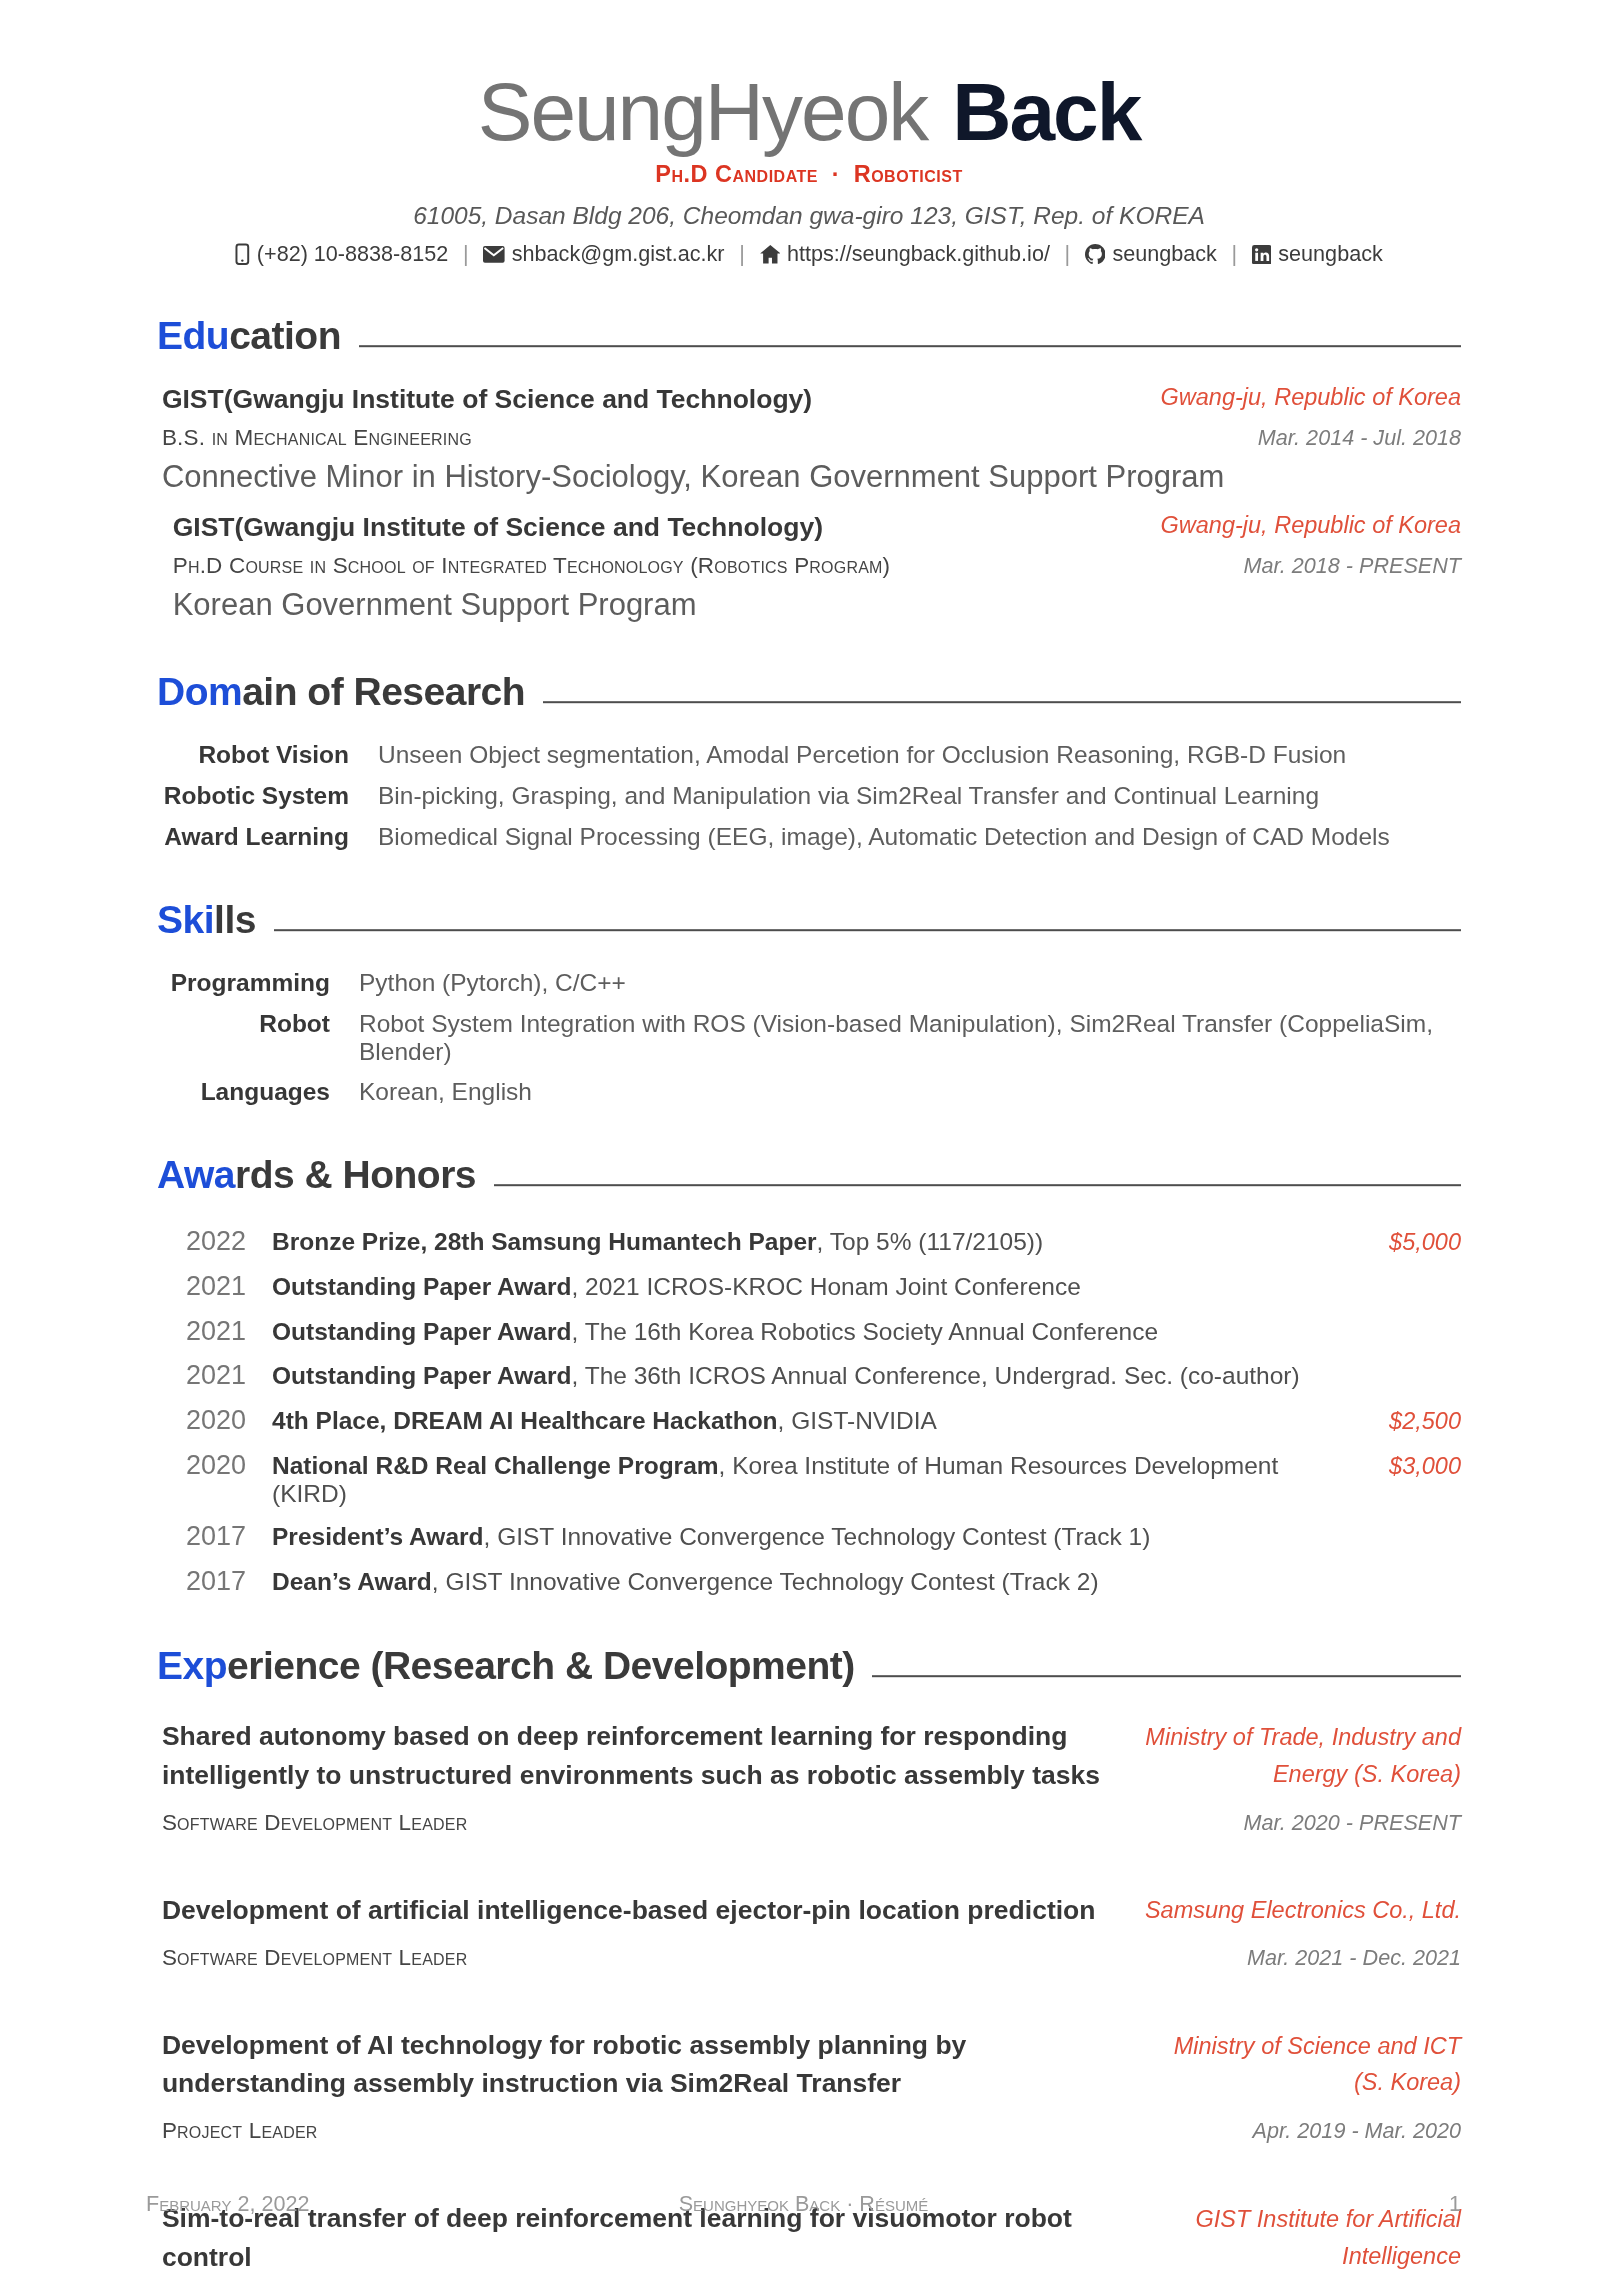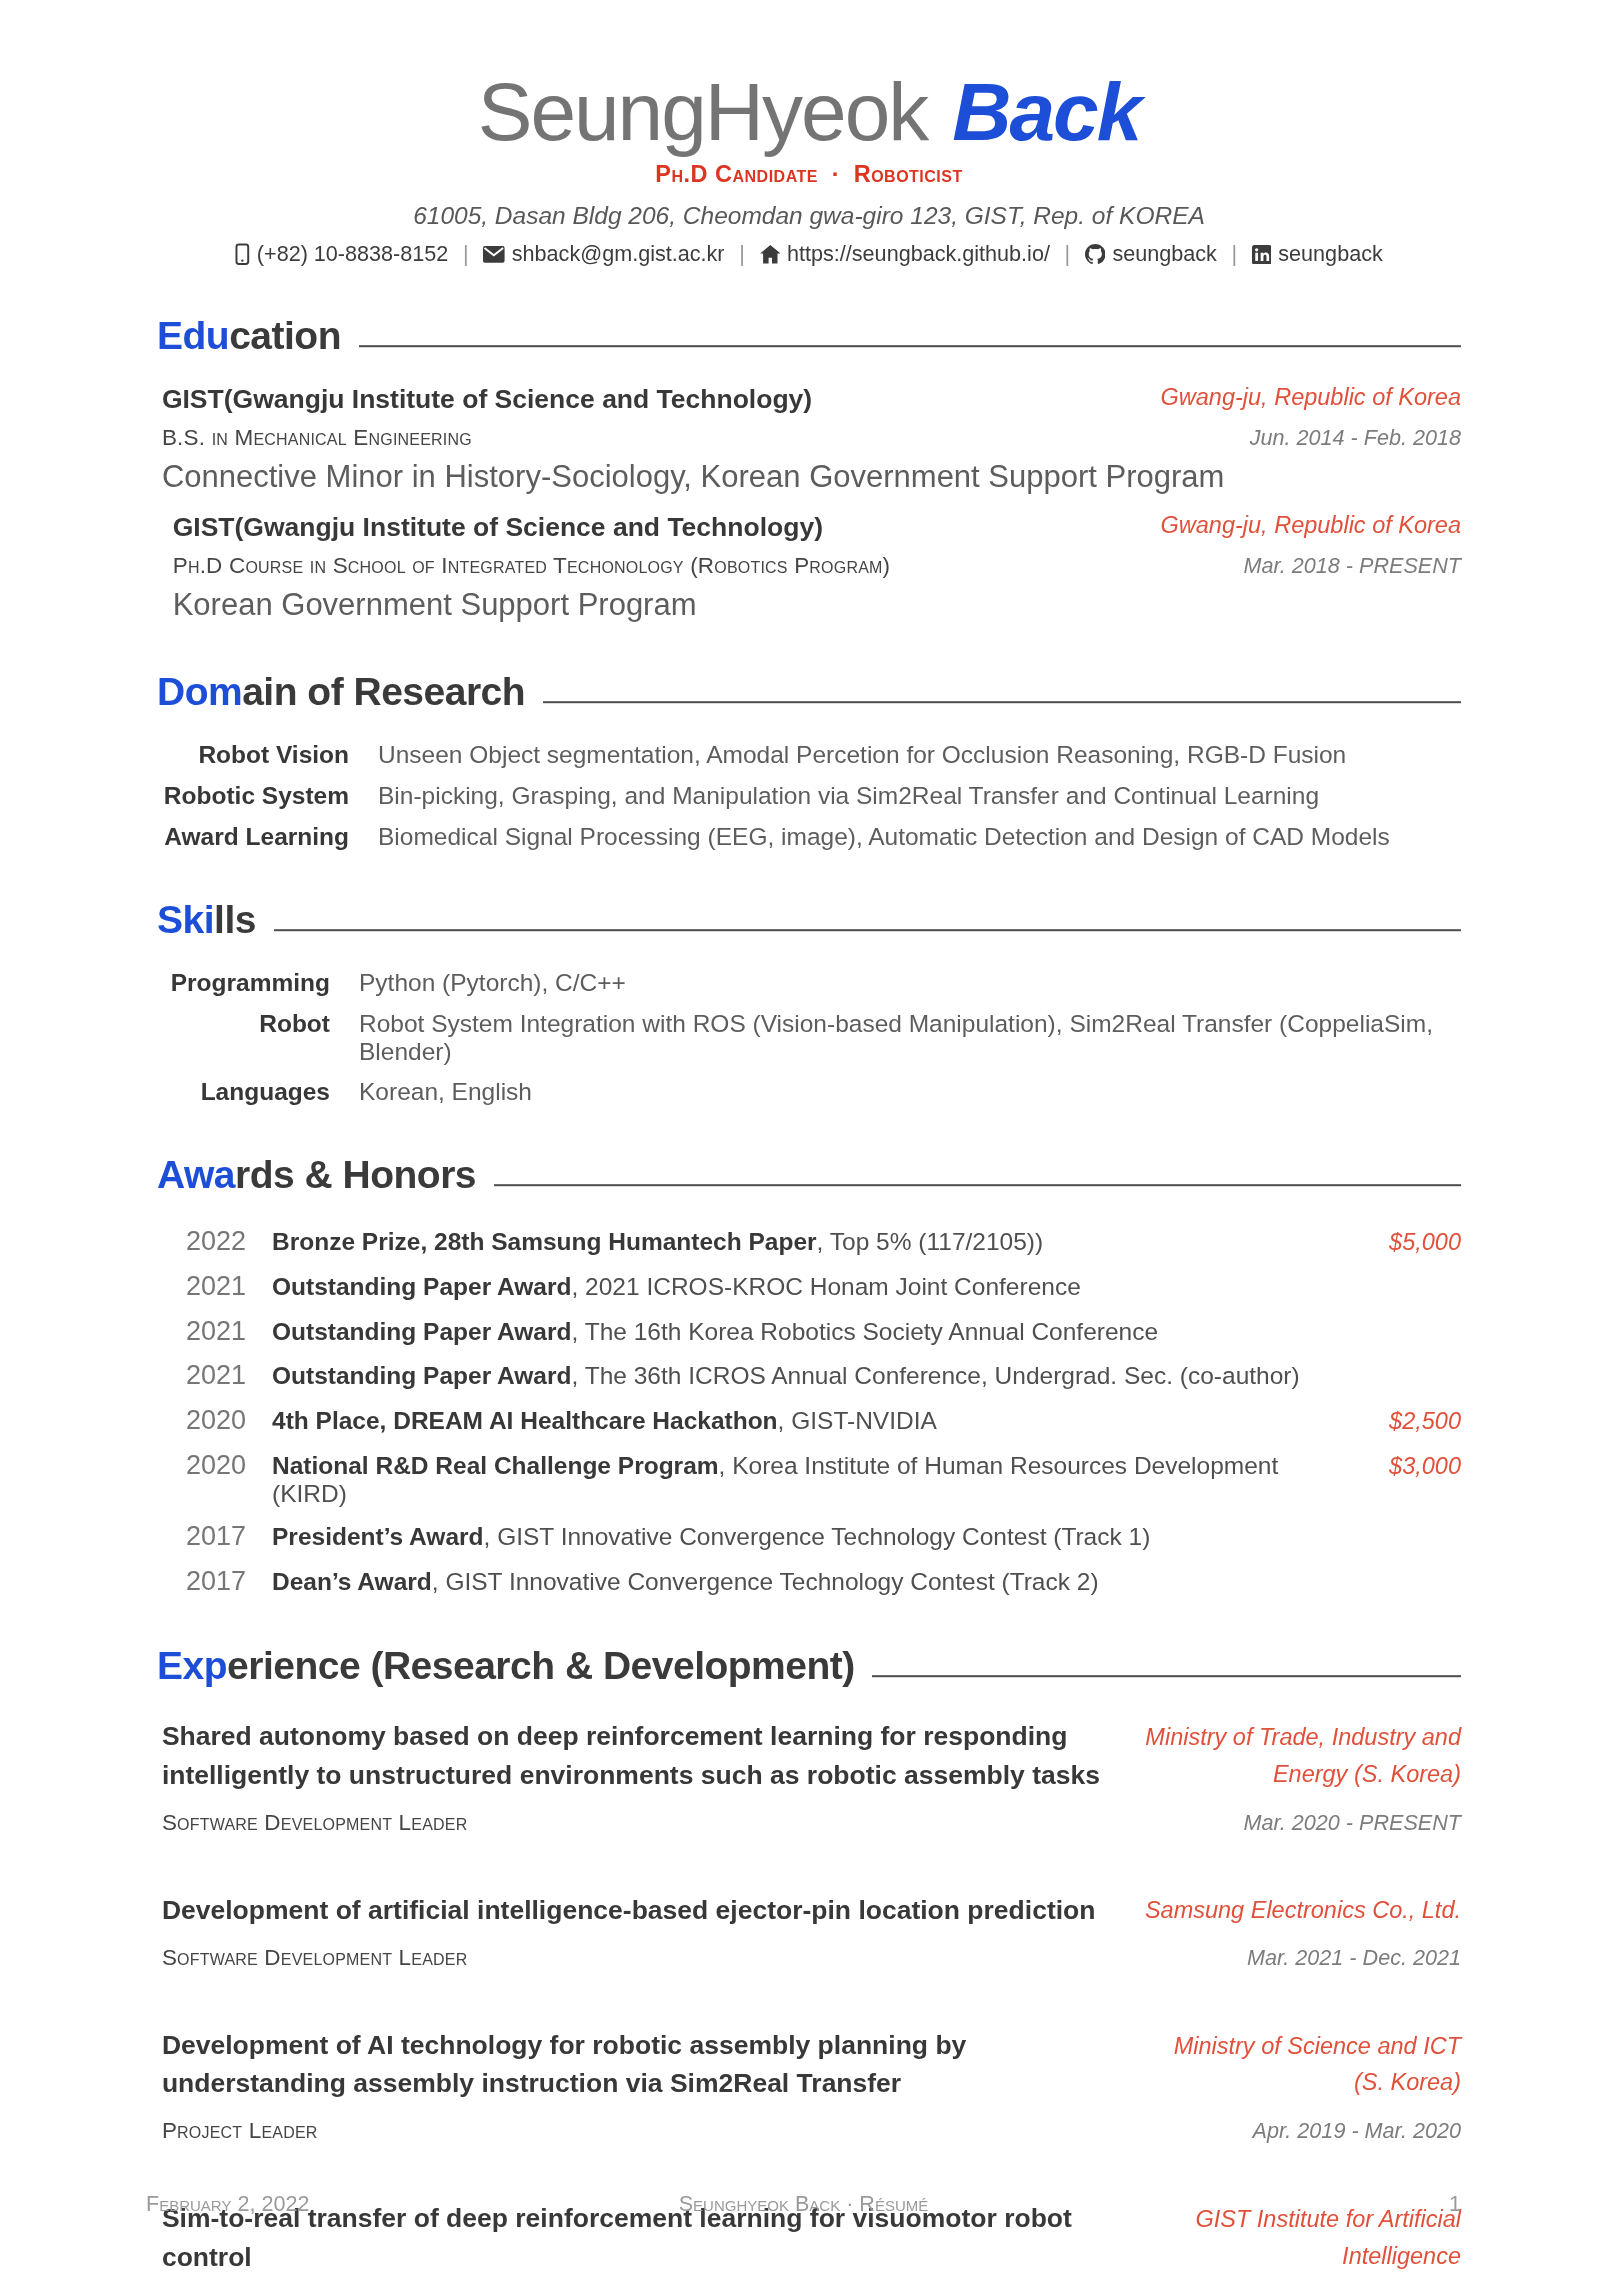--- a/index.html
+++ b/index.html
@@ -8,21 +8,21 @@
     width:1621px; height:2293px; position:relative;
     font-family:"Liberation Sans", sans-serif;
     color:#3a3a3a; overflow:hidden;
   }
   .page { position:absolute; inset:0; padding:69px 160px 0 157px; }
 
   
   .hdr { text-align:center; }
   .name { font-size:82px; letter-spacing:-2px; line-height:1.05; white-space:nowrap; }
   .name .first { font-weight:300; color:#747474; }
-  .name .last  { font-weight:700; color:#1d4ed8; margin-left:25px;font-style:italic; }
+  .name .last  { font-weight:700; color:#0f172a; margin-left:25px; }
   .subtitle { margin-top:5.9px; font-variant:small-caps; font-weight:600; font-size:23.5px; color:#dc3522; letter-spacing:0.5px; }
   .subtitle .psep { margin:0 13.7px; font-weight:700; }
   .address { margin-top:13.7px; font-style:italic; font-size:24.5px; color:#585858; }
   .contact { margin-top:11.8px; font-size:21.6px; color:#3c3c3c; display:flex; justify-content:center; align-items:flex-start; gap:14.7px; }
   .citem { display:inline-flex; align-items:center; gap:6.9px; }
   .citem svg { display:block; }
   .sep { color:#9a9a9a; }
 
   
   .sechead { display:flex; margin-top:47px; }
@@ -149,21 +149,21 @@
       <span class="rule"></span>
     </h2>
     <div class="edu-entries">
       <div class="edu-entry">
         <div class="row">
           <span class="inst">GIST(Gwangju Institute of Science and Technology)</span>
           <span class="loc red-it">Gwang-ju, Republic of Korea</span>
         </div>
         <div class="row">
           <span class="degree sc">B.S. in Mechanical Engineering</span>
-          <span class="dates">Jun. 2014 - Feb. 2018</span>
+          <span class="dates">Mar. 2014 - Jul. 2018</span>
         </div>
         <div class="note">Connective Minor in History-Sociology, Korean Government Support Program</div>
       </div>
       <div class="edu-entry indent">
         <div class="row">
           <span class="inst">GIST(Gwangju Institute of Science and Technology)</span>
           <span class="loc red-it">Gwang-ju, Republic of Korea</span>
         </div>
         <div class="row">
           <span class="degree sc">Ph.D Course in School of Integrated Techonology (Robotics Program)</span>

